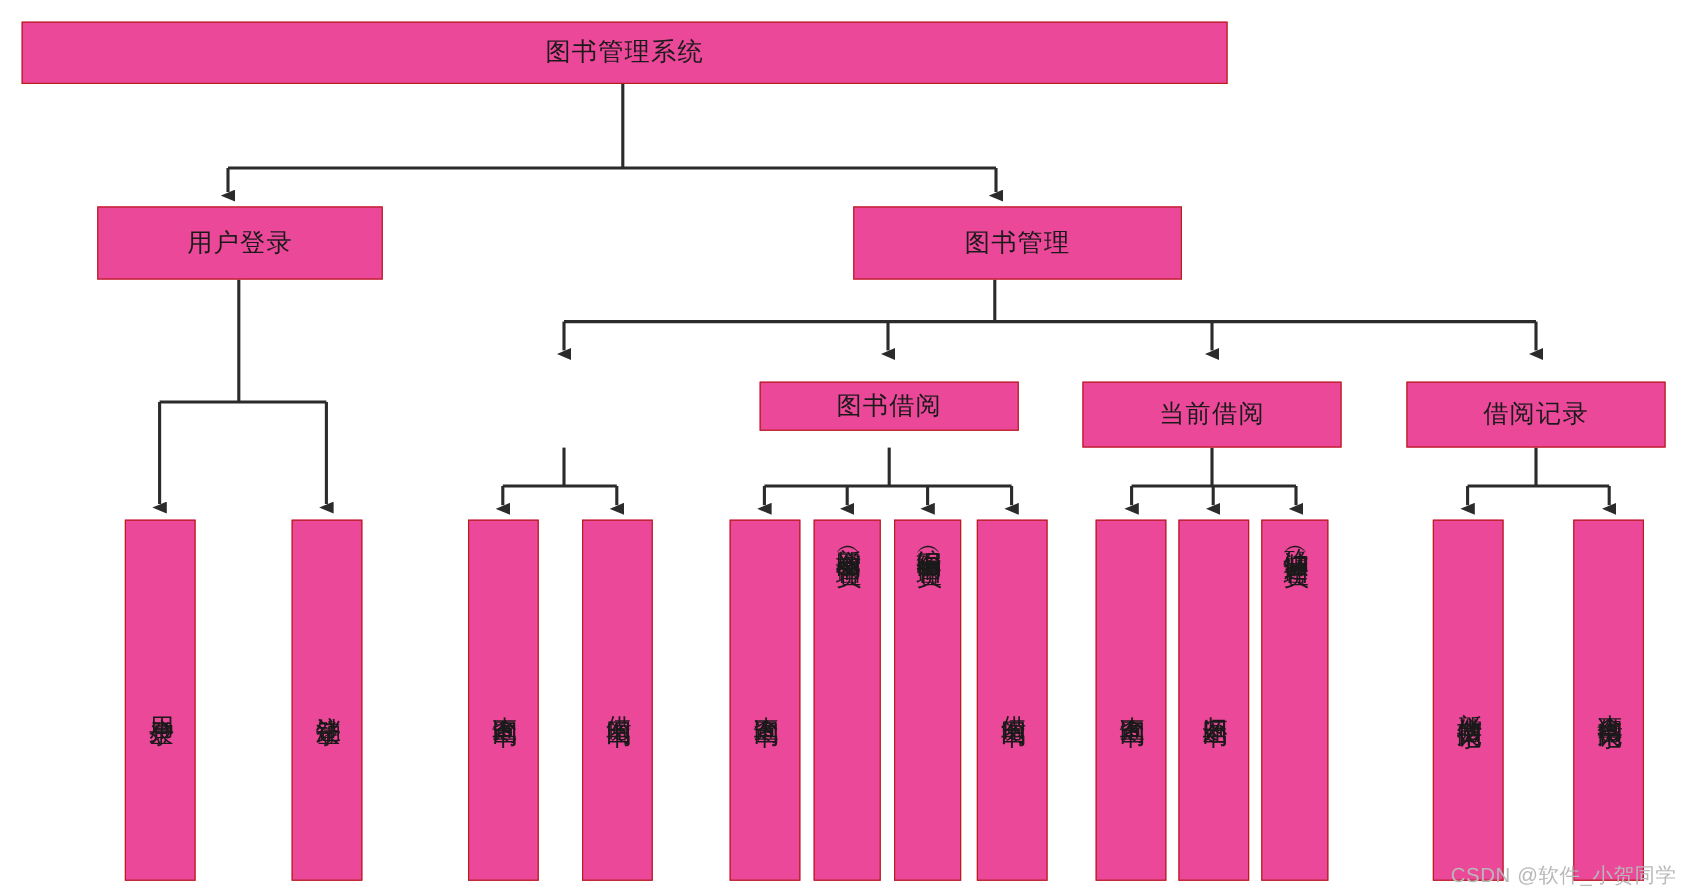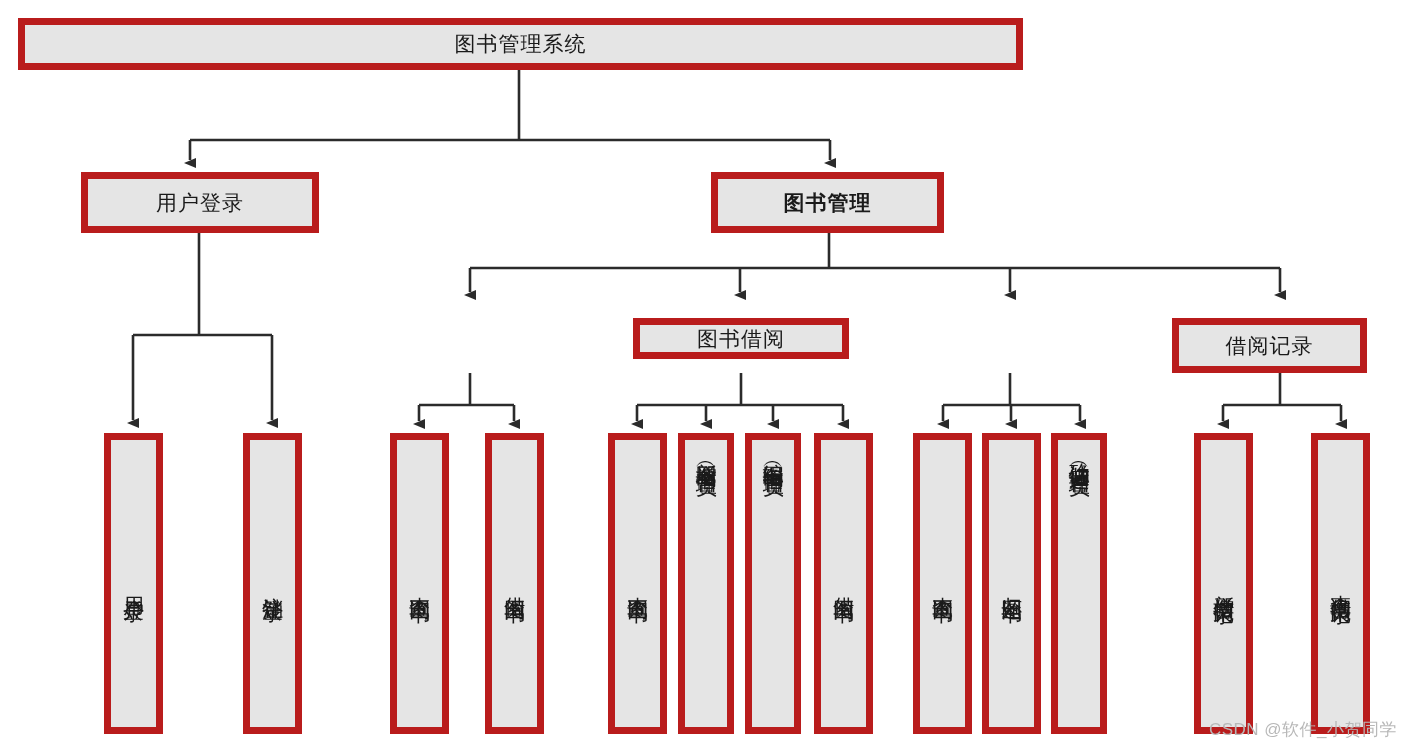--- a/index.html
+++ b/index.html
@@ -19,22 +19,22 @@
     position: absolute;
     left: 0;
     top: 0;
     width: 1405px;
     height: 747px;
     pointer-events: none;
   }
   .node {
     position: absolute;
     box-sizing: border-box;
-    border: 7px solid #b91c1c;
-    background: #e5e5e5;
+    border: 1px solid #b91c1c;
+    background: #ec4899;
     display: flex;
     align-items: center;
     justify-content: center;
     color: #1a1a1a;
   }
   .node.horiz .label {
     font-size: 21px;
     line-height: 1.2;
     letter-spacing: 1px;
     white-space: nowrap;
@@ -124,28 +124,31 @@
     </g>
   </svg>
 
   <div class="node horiz" style="left:18px; top:18px; width:1005px; height:52px;">
     <span class="label">图书管理系统</span>
   </div>
 
   <div class="node horiz" style="left:81px; top:172px; width:238px; height:61px;">
     <span class="label">用户登录</span>
   </div>
-  <div class="node horiz" style="left:711px; top:172px; width:233px; height:61px;font-weight:bold;">
+  <div class="node horiz" style="left:711px; top:172px; width:274px; height:61px;">
     <span class="label">图书管理</span>
   </div>
 
   <div class="node horiz" style="left:633px; top:318px; width:216px; height:41px;">
     <span class="label">图书借阅</span>
   </div>
-  <div class="node horiz" style="left:1172px; top:318px; width:195px; height:55px;">
+  <div class="node horiz" style="left:902px; top:318px; width:216px; height:55px;">
+    <span class="label">当前借阅</span>
+  </div>
+  <div class="node horiz" style="left:1172px; top:318px; width:216px; height:55px;">
     <span class="label">借阅记录</span>
   </div>
 
   <div class="node vert center-text" style="left:104px; top:433px; width:59px; height:301px;">
     <span class="label">用户登录</span>
   </div>
   <div class="node vert center-text" style="left:243px; top:433px; width:59px; height:301px;">
     <span class="label">注销登录</span>
   </div>
 

